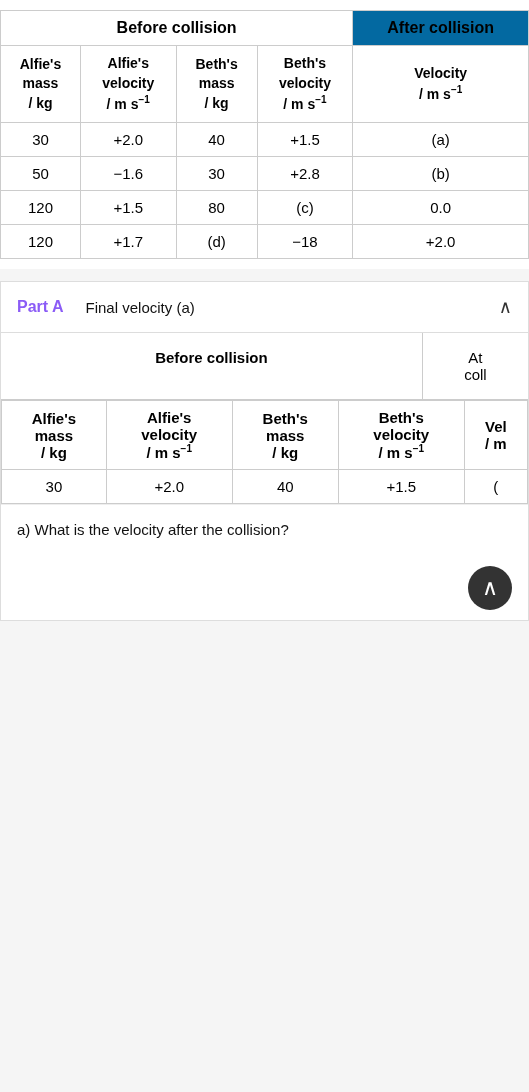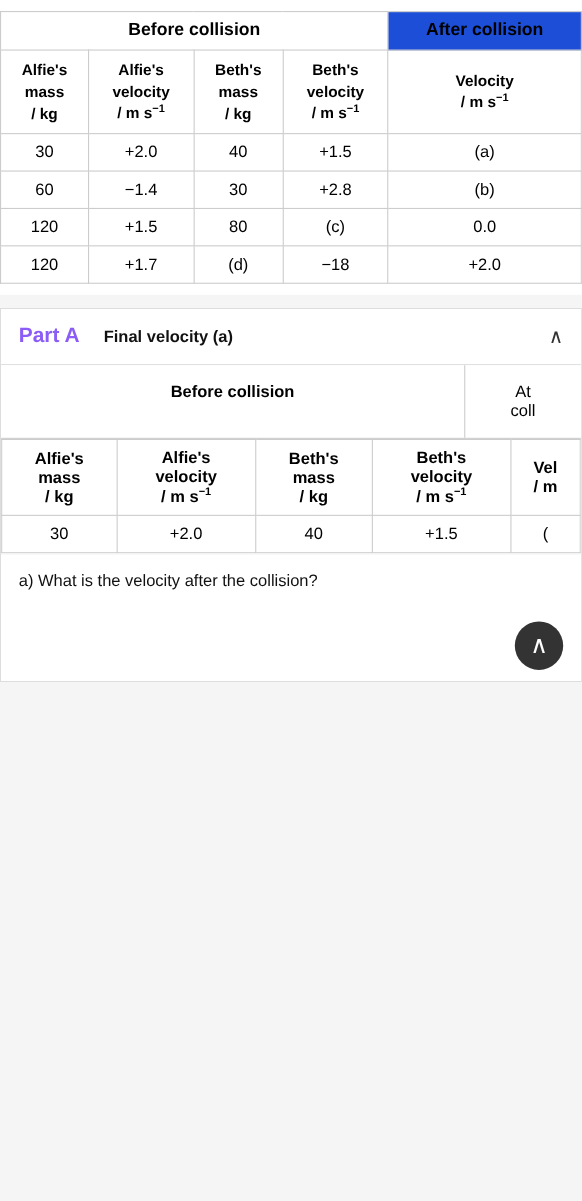--- a/index.html
+++ b/index.html
@@ -72,27 +72,27 @@
       align-items: center;
       justify-content: space-between;
       padding: 14px 16px;
       border-bottom: 1px solid #ddd;
       background: white;
     }
 
     .part-a-label {
       color: #8B5CF6;
       font-weight: bold;
-      font-size: 19px;
+      font-size: 16px;
       margin-right: 12px;
     }
 
     .part-a-title {
       font-size: 15px;
-      font-weight: bold;
+      font-weight: normal;
       color: #111;
     }
 
     .chevron-up {
       font-size: 18px;
       color: #333;
     }
 
     .inner-table-section {
       background: white;
@@ -141,21 +141,21 @@
       background: #333;
       display: flex;
       align-items: center;
       justify-content: center;
       color: white;
       font-size: 22px;
       cursor: pointer;
     }
 
     .after-collision-top {
-      background: #1d4ed8;
+      background: #0369a1;
     }
   </style>
 </head>
 <body>
 
 <div class="main-table-section">
   <table>
     <thead>
       <tr>
         <td colspan="4" class="header-span before-header">Before collision</td>
@@ -171,22 +171,22 @@
     </thead>
     <tbody>
       <tr>
         <td>30</td>
         <td>+2.0</td>
         <td>40</td>
         <td>+1.5</td>
         <td>(a)</td>
       </tr>
       <tr>
-        <td>60</td>
-        <td>−1.4</td>
+        <td>50</td>
+        <td>−1.6</td>
         <td>30</td>
         <td>+2.8</td>
         <td>(b)</td>
       </tr>
       <tr>
         <td>120</td>
         <td>+1.5</td>
         <td>80</td>
         <td>(c)</td>
         <td>0.0</td>

